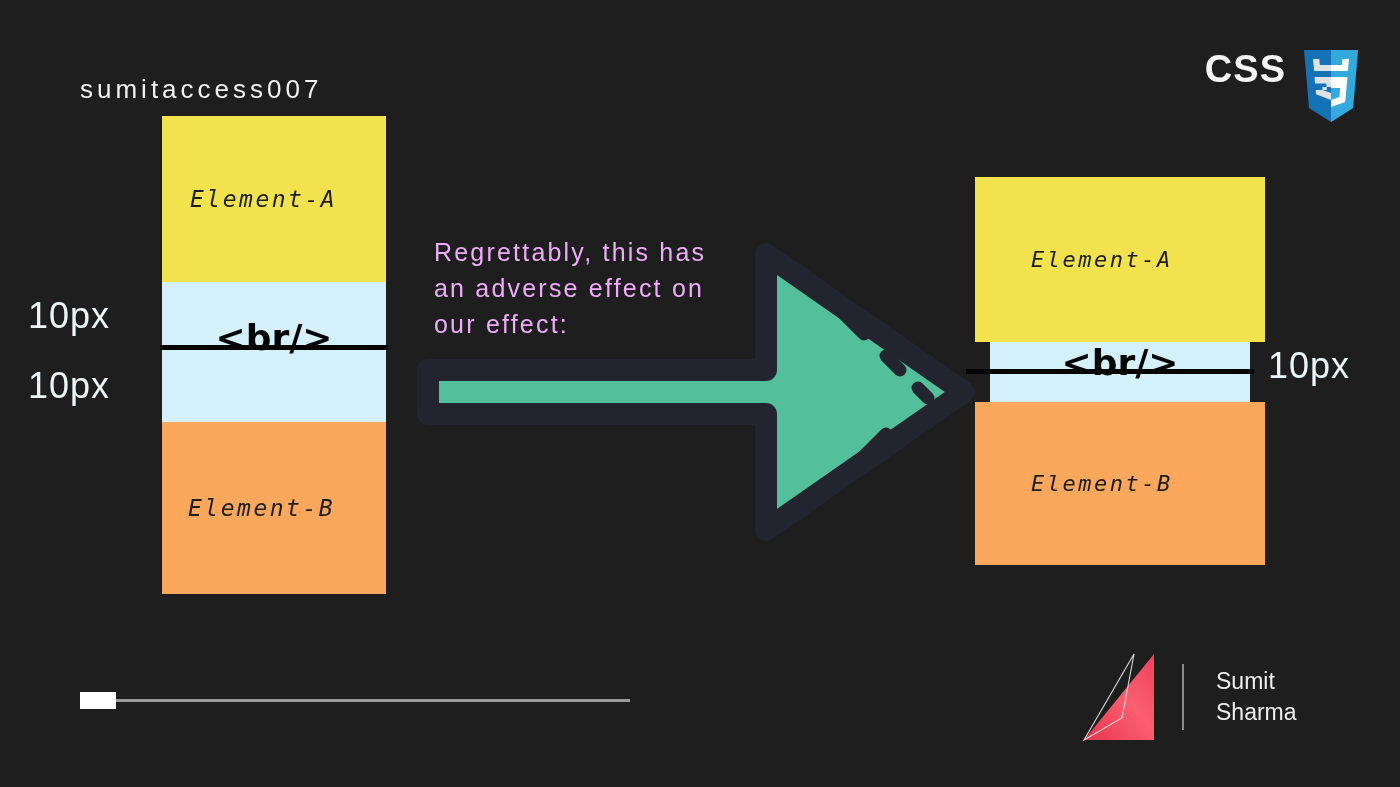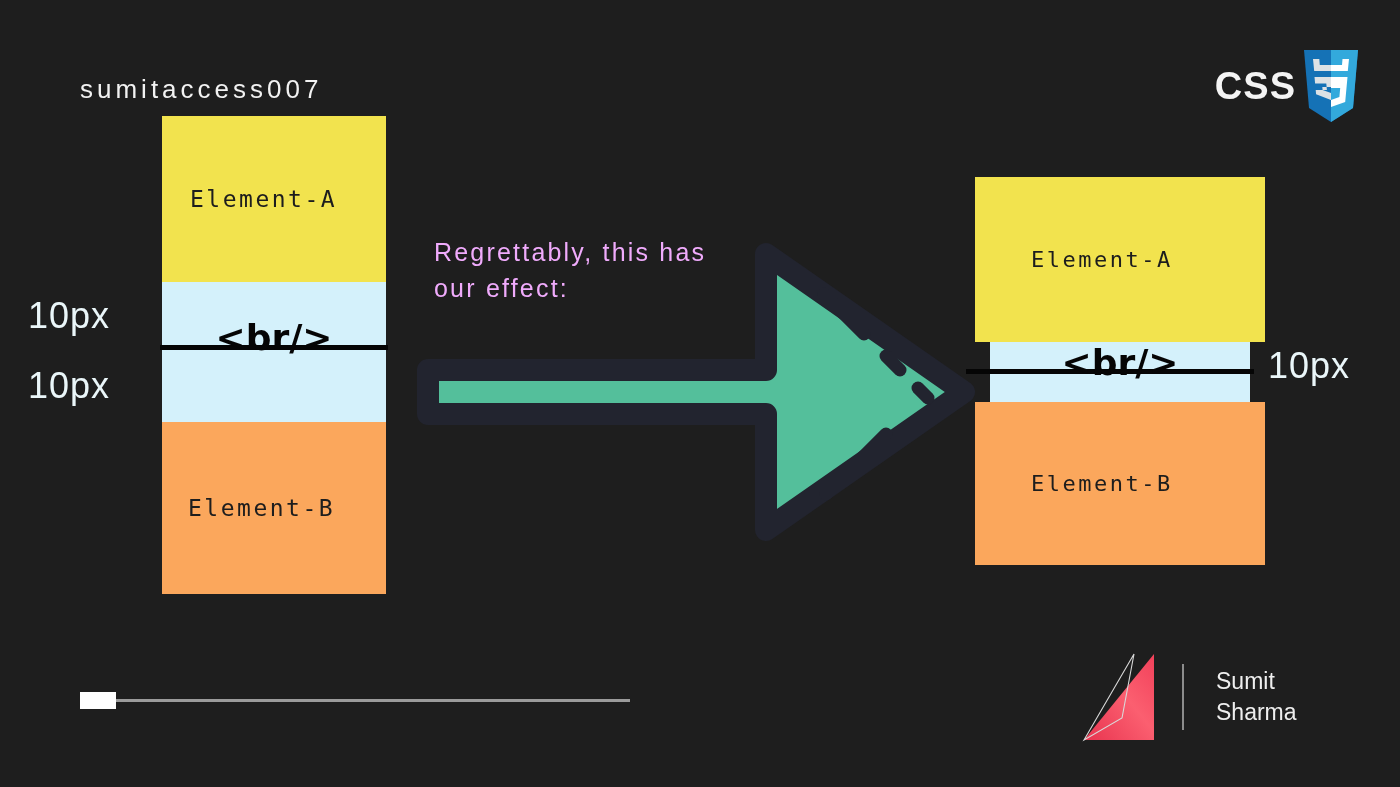--- a/index.html
+++ b/index.html
@@ -26,22 +26,21 @@
     color: #f2f2f2;
     font-weight: 300;
     white-space: nowrap;
   }
 
   #css-logo {
     position: absolute;
     right: 38px;
     top: 50px;
     display: flex;
-    align-items: center;
-    gap: 4px;
+    gap: 14px;
   }
   #css-logo .css-word {
     font-size: 38px;
     font-weight: 700;
     color: #f4f4f4;
     letter-spacing: 1px;
     line-height: 1;
   }
   #css-logo .shield { width: 62px; height: 72px; display: block; }
 
@@ -50,20 +49,21 @@
     position: absolute;
     display: flex;
     align-items: center;
     box-sizing: border-box;
   }
   .blk-label {
     font-family: "DejaVu Sans Mono", "Liberation Mono", monospace;
     color: #1d1d1d;
     letter-spacing: 2.5px;
     white-space: nowrap;
+    font-style: italic;
   }
 
   
   #l-yellow {
     left: 162px; top: 116px; width: 224px; height: 166px;
     background: #f2e34e;
   }
   #l-yellow .blk-label { margin-left: 28px; font-size: 23px; }
 
   #l-blue {
@@ -238,20 +238,21 @@
   </div>
 
   <div id="l-br"></div>
   <div id="l-br-text">&lt;br/&gt;</div>
 
   <div class="px-label" id="l-px-top">10px</div>
   <div class="px-label" id="l-px-bot">10px</div>
 
   <div id="caption">
     <div>Regrettably, this has</div>
+    <div>an adverse effect on</div>
     <div>our effect:</div>
   </div>
 
   <div id="arrow">
     <svg viewBox="0 0 560 320" width="560" height="320" xmlns="http://www.w3.org/2000/svg">
       <path d="M12 138 H350 V22 L548 160 L350 298 V182 H12 Z" fill="#54bf9b" stroke="#22242f" stroke-width="22" stroke-linejoin="round" stroke-linecap="round"></path>
       <g stroke="#22242f" stroke-width="13" stroke-linecap="round" fill="none">
         <line x1="408" y1="62" x2="448" y2="102"></line>
         <line x1="470" y1="124" x2="484" y2="138"></line>
         <line x1="502" y1="156" x2="512" y2="166"></line>

